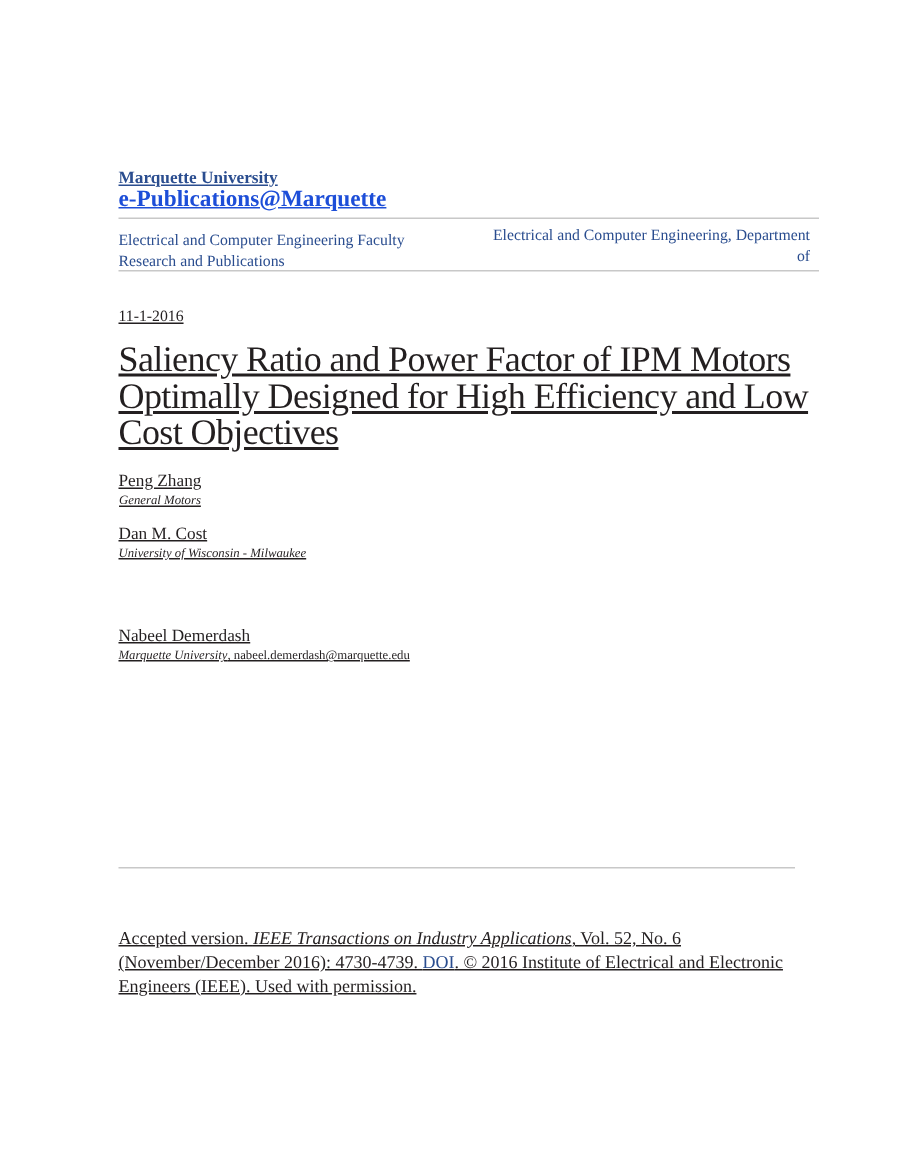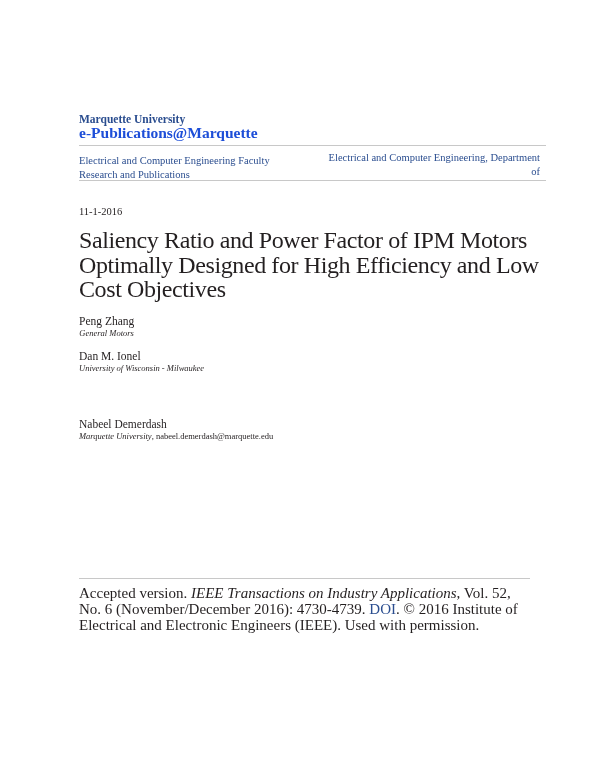--- a/index.html
+++ b/index.html
@@ -1,29 +1,29 @@
 <!DOCTYPE html>
 <html><head>
   <meta charset="utf-8">
   <style>
     html, body { margin: 0; padding: 0; background: #ffffff; }
     body { width: 600px; height: 776px; position: relative; overflow: hidden;
       font-family: "Liberation Serif", "DejaVu Serif", serif; color: #231f20; }
-    .abs { position: absolute; }
+    .abs { position: absolute; text-decoration: underline; }
     .inst { left: 79px; top: 113px; font-size: 11.5px; font-weight: bold; color: #2a4d8f; line-height: 13px; }
     .repo { left: 79px; top: 124px; font-size: 15.5px; font-weight: bold; color: #1d4ed8; line-height: 18px; }
     .rule { height: 1px; background: #c8c8c8; }
     .coll { color: #2a4d8f; font-size: 10.5px; line-height: 14px; text-decoration: none; }
     .coll-left { left: 79px; top: 154px; width: 220px; }
     .coll-right { left: 300px; top: 151px; width: 240px; text-align: right; }
     .date { left: 79px; top: 206px; font-size: 10.5px; }
     .title { left: 79px; top: 228px; width: 470px; font-size: 24px; line-height: 24.5px; letter-spacing: -0.4px; }
     .author { font-size: 11.5px; line-height: 13px; }
     .affil { font-size: 8.5px; font-style: italic; line-height: 11px; text-align: center; }
-    .cite { left: 79px; top: 585px; width: 455px; font-size: 15px; line-height: 16px; }
+    .cite { left: 79px; top: 617px; width: 455px; font-size: 12px; line-height: 16px; }
     .cite i { font-style: italic; }
     .doi { color: #2a4d8f; text-decoration: none; }
   </style>
 </head>
 <body>
 
 <div class="abs inst">Marquette University</div>
 <a class="abs repo">e-Publications@Marquette</a>
 
 <div class="abs rule" style="left:79px; top:145px; width:467px;"></div>
@@ -39,21 +39,21 @@
 <div class="abs date">11-1-2016</div>
 
 <h1 class="abs title" style="margin:0; font-weight:normal;">Saliency Ratio and Power Factor of IPM Motors Optimally Designed for High Efficiency and Low Cost Objectives</h1>
 
 <div class="abs" style="left:79px; top:315px;">
   <div class="author">Peng Zhang</div>
   <div class="affil">General Motors</div>
 </div>
 
 <div class="abs" style="left:79px; top:350px;">
-  <div class="author">Dan M. Ionel</div>
+  <div class="author">Dan M. Cost</div>
   <div class="affil">University of Wisconsin - Milwaukee</div>
 </div>
 
 <div class="abs" style="left:79px; top:389px;margin-top:29px;">
   <div class="author">Nabeel Demerdash</div>
   <div class="affil"><span>Marquette University</span><span style="font-style:normal;">, nabeel.demerdash@marquette.edu</span></div>
 </div>
 
 <div class="abs rule" style="left:79px; top:578px; width:451px;"></div>
 

